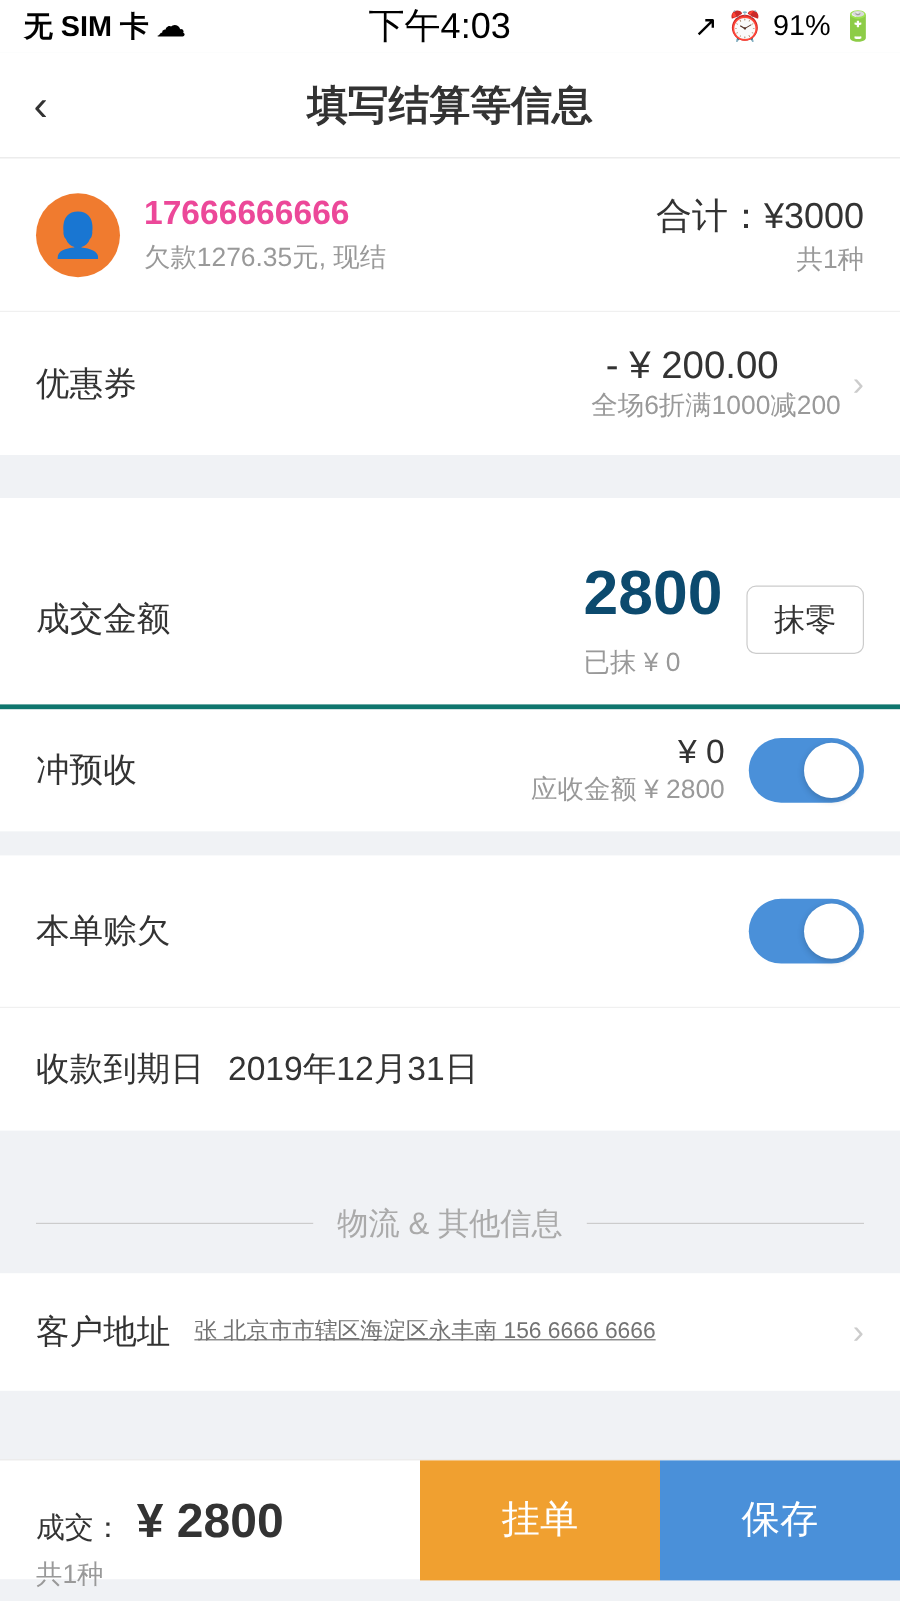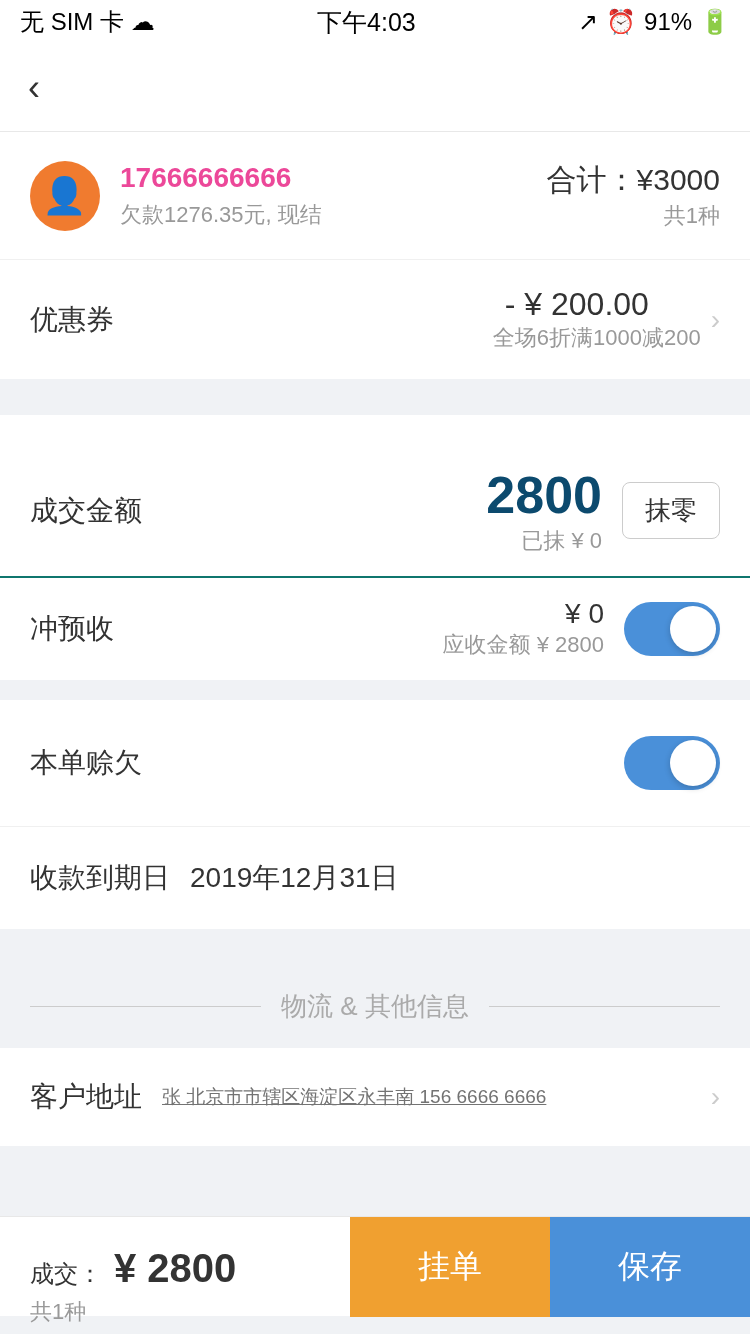--- a/index.html
+++ b/index.html
@@ -19,22 +19,22 @@
       width: 750px;
       height: 44px;
       background: #fff;
       display: flex;
       align-items: center;
       justify-content: space-between;
       padding: 0 20px;
       font-size: 24px;
       color: #000;
     }
-    .status-left { display: flex; gap: 10px; }
-    .status-center { font-size: 25px; font-weight: 500; }
+    .status-left { display: flex; gap: 10px; font-weight: bold; }
+    .status-center { font-size: 30px; font-weight: 500; }
     .status-right { display: flex; align-items: center; gap: 8px; font-size: 24px; }
 
     
     .header {
       width: 750px;
       height: 88px;
       background: #fff;
       display: flex;
       align-items: center;
       justify-content: center;
@@ -120,30 +120,30 @@
     .amount-number { font-size: 52px; color: #0c4a6e; font-weight: 600; }
     .round-btn {
       border: 1px solid #ccc;
       border-radius: 8px;
       padding: 10px 22px;
       font-size: 26px;
       color: #333;
       background: #fff;
       cursor: pointer;
     }
-    .amount-sub { font-size: 22px; color: #999; text-align: right; margin-top: 1px; }
+    .amount-sub { font-size: 22px; color: #999; text-align: left; margin-top: 12px; }
 
     
     .prepay-row {
       display: flex;
       align-items: center;
       justify-content: space-between;
       padding: 20px 30px;
       background: #fff;
-      border-top: 2px solid #0f766e;
+      border-top: 4px solid #0f766e;
     }
     .prepay-label { font-size: 28px; color: #333; }
     .prepay-right { display: flex; align-items: center; gap: 20px; }
     .prepay-amount-block { text-align: right; }
     .prepay-amount { font-size: 28px; color: #333; }
     .prepay-sub { font-size: 22px; color: #999; }
 
     
     .toggle {
       width: 96px; height: 54px;
@@ -263,20 +263,21 @@
   <div class="status-right">
     <span>↗</span>
     <span>⏰</span>
     <span>91%</span>
     <span>🔋</span>
   </div>
 </div>
 
 <div class="header">
   <div class="header-back">‹</div>
+  <div class="header-title">填写结算等信息</div>
 </div>
 
 <div class="main-content">
 
   <div class="card">
     <div class="customer-row">
       <div class="customer-left">
         <div class="avatar">
           <span class="avatar-icon">👤</span>
         </div>

